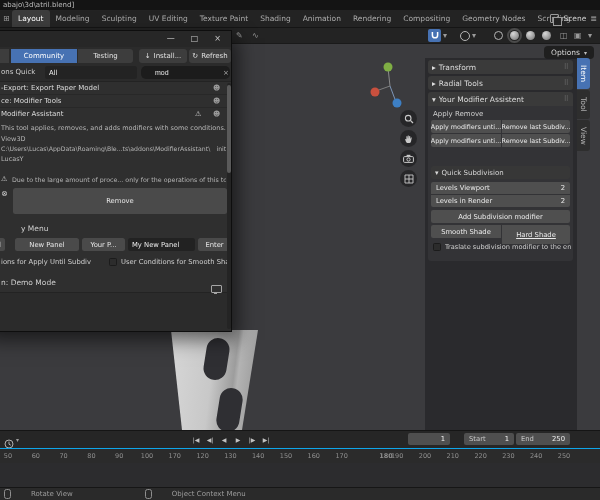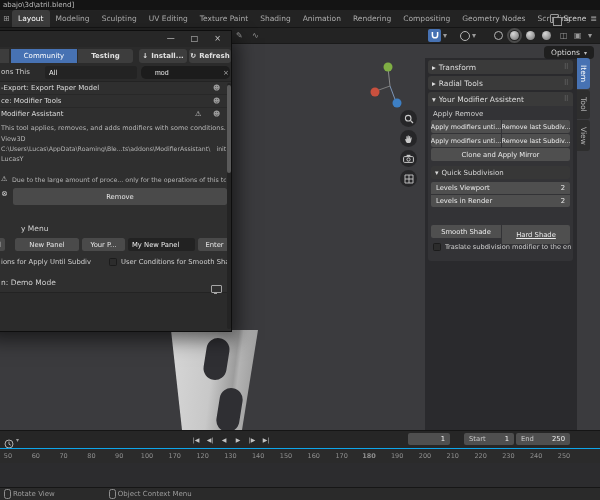--- a/index.html
+++ b/index.html
@@ -55,28 +55,28 @@
   .timeline{left:0;top:430px;width:600px;height:57px;background:#262626;border-top:1px solid #151515;box-sizing:border-box;}
   .pbrow{left:190px;top:2px;display:flex;gap:2px;}
   .pbtn{width:12px;height:12px;display:flex;align-items:center;justify-content:center;font-size:6px;color:#c2c2c2;}
   .tfieldnum{height:12px;background:#4f4f4f;border-radius:2px;color:#efefef;font-size:6.8px;
              display:flex;align-items:center;box-sizing:border-box;padding:0 5px;gap:4px;}
   .ruler{left:0;top:17px;width:600px;height:15px;background:#2b2b2b;border-top:1px solid #0ea5e9;box-sizing:border-box;}
   .tick{position:absolute;top:3px;transform:translateX(-50%);font-size:6.5px;color:#8f8f8f;}
   .tracks{left:0;top:32px;width:600px;height:25px;background:#2c2c2e;}
   
   .statusbar{left:0;top:487px;width:600px;height:13px;background:#2a2a2a;border-top:1px solid #161616;box-sizing:border-box;
-             display:flex;align-items:center;gap:2px;padding:0 4px;font-size:7px;color:#9c9c9c;}
+             display:flex;align-items:center;gap:20px;padding:0 4px;font-size:7px;color:#9c9c9c;}
   .mouse{width:5px;height:8px;border:1px solid #8f8f8f;border-radius:2.5px;display:inline-block;}
   
   .prefs{left:-20px;top:30px;width:252px;height:302px;background:#2b2b2b;border:1px solid #0e0e0e;
          box-shadow:6px 8px 18px rgba(0,0,0,.55);z-index:20;box-sizing:border-box;}
   .ptitle{left:0;top:0;width:100%;height:16px;background:#272727;display:flex;align-items:center;justify-content:flex-end;gap:16px;padding-right:10px;box-sizing:border-box;}
   .wbtn{font-size:8px;color:#c9c9c9;line-height:8px;}
-  .pbtnGray{background:#3d3d3d;border-radius:3px;color:#e0e0e0;font-size:7px;display:flex;align-items:center;justify-content:center;gap:3px;box-sizing:border-box;font-weight:bold;}
+  .pbtnGray{background:#3d3d3d;border-radius:3px;color:#e0e0e0;font-size:7px;display:flex;align-items:center;justify-content:center;gap:3px;box-sizing:border-box;}
   .pbtnBlue{background:#4772b3;border-radius:3px;color:#fff;font-size:7px;display:flex;align-items:center;justify-content:center;}
   .searchbox{background:#1c1c1c;border-radius:5px;display:flex;align-items:center;gap:10px;padding:0 4px;box-sizing:border-box;}
   .searchbox input{background:transparent;border:none;outline:none;color:#e8e8e8;font-size:7px;width:58px;padding:0;}
   .addonlist{left:0;top:50px;width:250px;height:212px;background:#2f2f2f;border-top:1px solid #232323;border-bottom:1px solid #232323;box-sizing:border-box;}
   .arow{position:absolute;left:0;width:100%;height:13px;border-bottom:1px solid #282828;box-sizing:border-box;}
   .aname{position:absolute;left:20px;top:2px;font-size:7px;color:#dcdcdc;white-space:nowrap;}
   .dtext{position:absolute;left:20px;font-size:6.5px;color:#b4b4b4;white-space:nowrap;overflow:hidden;width:225px;}
   .demo-btn{background:#4a4a4a;border-radius:2.5px;color:#e8e8e8;font-size:6.8px;display:flex;align-items:center;justify-content:center;box-sizing:border-box;white-space:nowrap;overflow:hidden;}
   .tfield{background:#222;border-radius:2.5px;color:#ececec;font-size:6.8px;display:flex;align-items:center;padding:0 4px;box-sizing:border-box;white-space:nowrap;overflow:hidden;}
   .ico-monitor{width:9px;height:6px;border:1px solid #a5a5a5;border-radius:1px;position:relative;display:inline-block;}
@@ -203,34 +203,34 @@
         <span class="nw" style="max-width:118px;">Your Modifier Assistent</span>
         <span class="grip">⠿</span>
       </div>
       <div class="abs pbody" style="left:3px;top:48px;width:145px;height:155px;"></div>
 
       <span class="abs lbl" style="left:8px;top:52px;">Apply Remove</span>
       <div class="abs btn" style="left:6px;top:62px;width:70px;height:13px;border-radius:2px 0 0 2px;">Apply modifiers unti...</div>
       <div class="abs btn" style="left:77px;top:62px;width:68px;height:13px;border-radius:0 2px 2px 0;">Remove last Subdiv...</div>
       <div class="abs btn" style="left:6px;top:76px;width:70px;height:13px;border-radius:2px 0 0 2px;">Apply modifiers unti...</div>
       <div class="abs btn" style="left:77px;top:76px;width:68px;height:13px;border-radius:0 2px 2px 0;">Remove last Subdiv...</div>
-      <div class="abs btn" style="left:6px;top:90px;width:139px;height:13px;font-size:6.8px;">Clone and Apply Mirror</div>
 
       <div class="abs subhdr" style="left:6px;top:108px;width:139px;height:13px;">
         <span>▾</span>
         <span>Quick Subdivision</span>
       </div>
       <div class="abs field" style="left:6px;top:124px;width:139px;height:12px;border-radius:2px 2px 0 0;">
         <span>Levels Viewport</span>
         <span>2</span>
       </div>
       <div class="abs field" style="left:6px;top:137px;width:139px;height:12px;border-radius:0 0 2px 2px;">
         <span>Levels in Render</span>
         <span>2</span>
       </div>
+      <div class="abs btn" style="left:6px;top:152px;width:139px;height:13px;font-size:6.8px;">Add Subdivision modifier</div>
       <div class="abs btn" style="left:6px;top:167px;width:70px;height:13px;border-radius:2px 0 0 2px;font-size:6.8px;">Smooth Shade</div>
       <div class="abs btn" style="left:77px;top:167px;width:68px;height:19px;border-radius:0 2px 2px 0;font-size:6.8px;text-decoration:underline;">Hard Shade</div>
       <span class="abs chk" style="left:8px;top:185px;"></span>
       <span class="abs lbl nw" style="left:20px;top:185px;width:126px;font-size:6.6px;">Traslate subdivision modifier to the end</span>
     </div>
 
     <div class="abs vtabs">
 
     <span class="vtab active">Item</span>
         <span class="vtab">Tool</span>
@@ -277,21 +277,21 @@
         <span class="tick" style="left: 91.4px;">80</span>
         <span class="tick" style="left: 119.2px;">90</span>
         <span class="tick" style="left: 147px;">100</span>
         <span class="tick" style="left: 174.8px;">170</span>
         <span class="tick" style="left: 202.6px;">120</span>
         <span class="tick" style="left: 230.4px;">130</span>
         <span class="tick" style="left: 258.2px;">140</span>
         <span class="tick" style="left: 286px;">150</span>
         <span class="tick" style="left: 313.8px;">160</span>
         <span class="tick" style="left: 341.6px;">170</span>
-        <span class="tick" style="left: 369px; font-weight: bold;">180</span>
+        <span class="tick" style="left: 386px; font-weight: bold;">180</span>
         <span class="tick" style="left: 397.2px;">190</span>
         <span class="tick" style="left: 425px;">200</span>
         <span class="tick" style="left: 452.8px;">210</span>
         <span class="tick" style="left: 480.6px;">220</span>
         <span class="tick" style="left: 508.4px;">230</span>
         <span class="tick" style="left: 536.2px;">240</span>
         <span class="tick" style="left: 564px;">250</span>
       </div>
     <div class="abs tracks"></div>
   </div>
@@ -315,21 +315,21 @@
     <div class="abs pbtnGray" style="left:97px;top:18px;width:55px;height:14px;border-radius:0 3px 3px 0;">Testing</div>
     <div class="abs pbtnGray" style="left:158px;top:18px;width:48px;height:14px;">
       <span>↓</span>
       <span>Install...</span>
     </div>
     <div class="abs pbtnGray" style="left:208px;top:18px;width:42px;height:14px;">
       <span>↻</span>
       <span>Refresh</span>
     </div>
 
-    <span class="abs lbl" style="left:20px;top:37px;font-size:7px;">ons This</span>
+    <span class="abs lbl" style="left:20px;top:37px;font-size:7px;">ons Quick</span>
     <div class="abs tfield" style="left:64px;top:35px;width:92px;height:13px;background:#232323;">All</div>
     <div class="abs searchbox" style="left:160px;top:35px;width:89px;height:13px;">
       <svg width="8" height="8">
           <circle cx="3.4" cy="3.4" r="2.3" fill="none" stroke="#9a9a9a" stroke-width="1"></circle>
           <line x1="5.2" y1="5.2" x2="7.4" y2="7.4" stroke="#9a9a9a" stroke-width="1.1"></line>
         </svg>
       <input readonly="" value="mod" style="">
       <span style="font-size:7px;color:#aaa;margin-left:auto;">×</span>
     </div>
 
@@ -351,21 +351,21 @@
       
       <span class="dtext" style="top:42px;font-size:6.5px;">This tool applies, removes, and adds modifiers with some conditions.</span>
       <span class="dtext" style="top:53px;">View3D</span>
       <span class="dtext" style="top:63px;font-size:6.2px;">C:\Users\Lucas\AppData\Roaming\Ble...ts\addons\ModifierAssistant\__init__.py</span>
       <span class="dtext" style="top:73px;">LucasY</span>
 
       <span class="abs" style="left:20px;top:93px;font-size:7px;color:#d8d8d8;">⚠</span>
       <span class="dtext" style="left:31px;top:94px;width:214px;font-size:6.3px;">Due to the large amount of proce... only for the operations of this tool.</span>
 
       <span class="abs" style="left:20px;top:107px;font-size:8px;color:#c9c9c9;">⊗</span>
-      <div class="abs demo-btn" style="left:32px;top:106px;width:214px;height:17px;">Remove</div>
+      <div class="abs demo-btn" style="left:32px;top:106px;width:214px;height:26px;">Remove</div>
 
       
       <span class="abs lbl" style="left:20px;top:142px;font-size:7.5px;padding-left:20px;">y Menu</span>
 
       <div class="abs demo-btn" style="left:14px;top:156px;width:10px;height:13px;">l</div>
       <div class="abs demo-btn" style="left:34px;top:156px;width:64px;height:13px;">New Panel</div>
       <div class="abs demo-btn" style="left:101px;top:156px;width:43px;height:13px;">Your P...</div>
       <div class="abs tfield" style="left:147px;top:156px;width:67px;height:13px;">My New Panel</div>
       <div class="abs demo-btn" style="left:217px;top:156px;width:33px;height:13px;">Enter</div>
 

